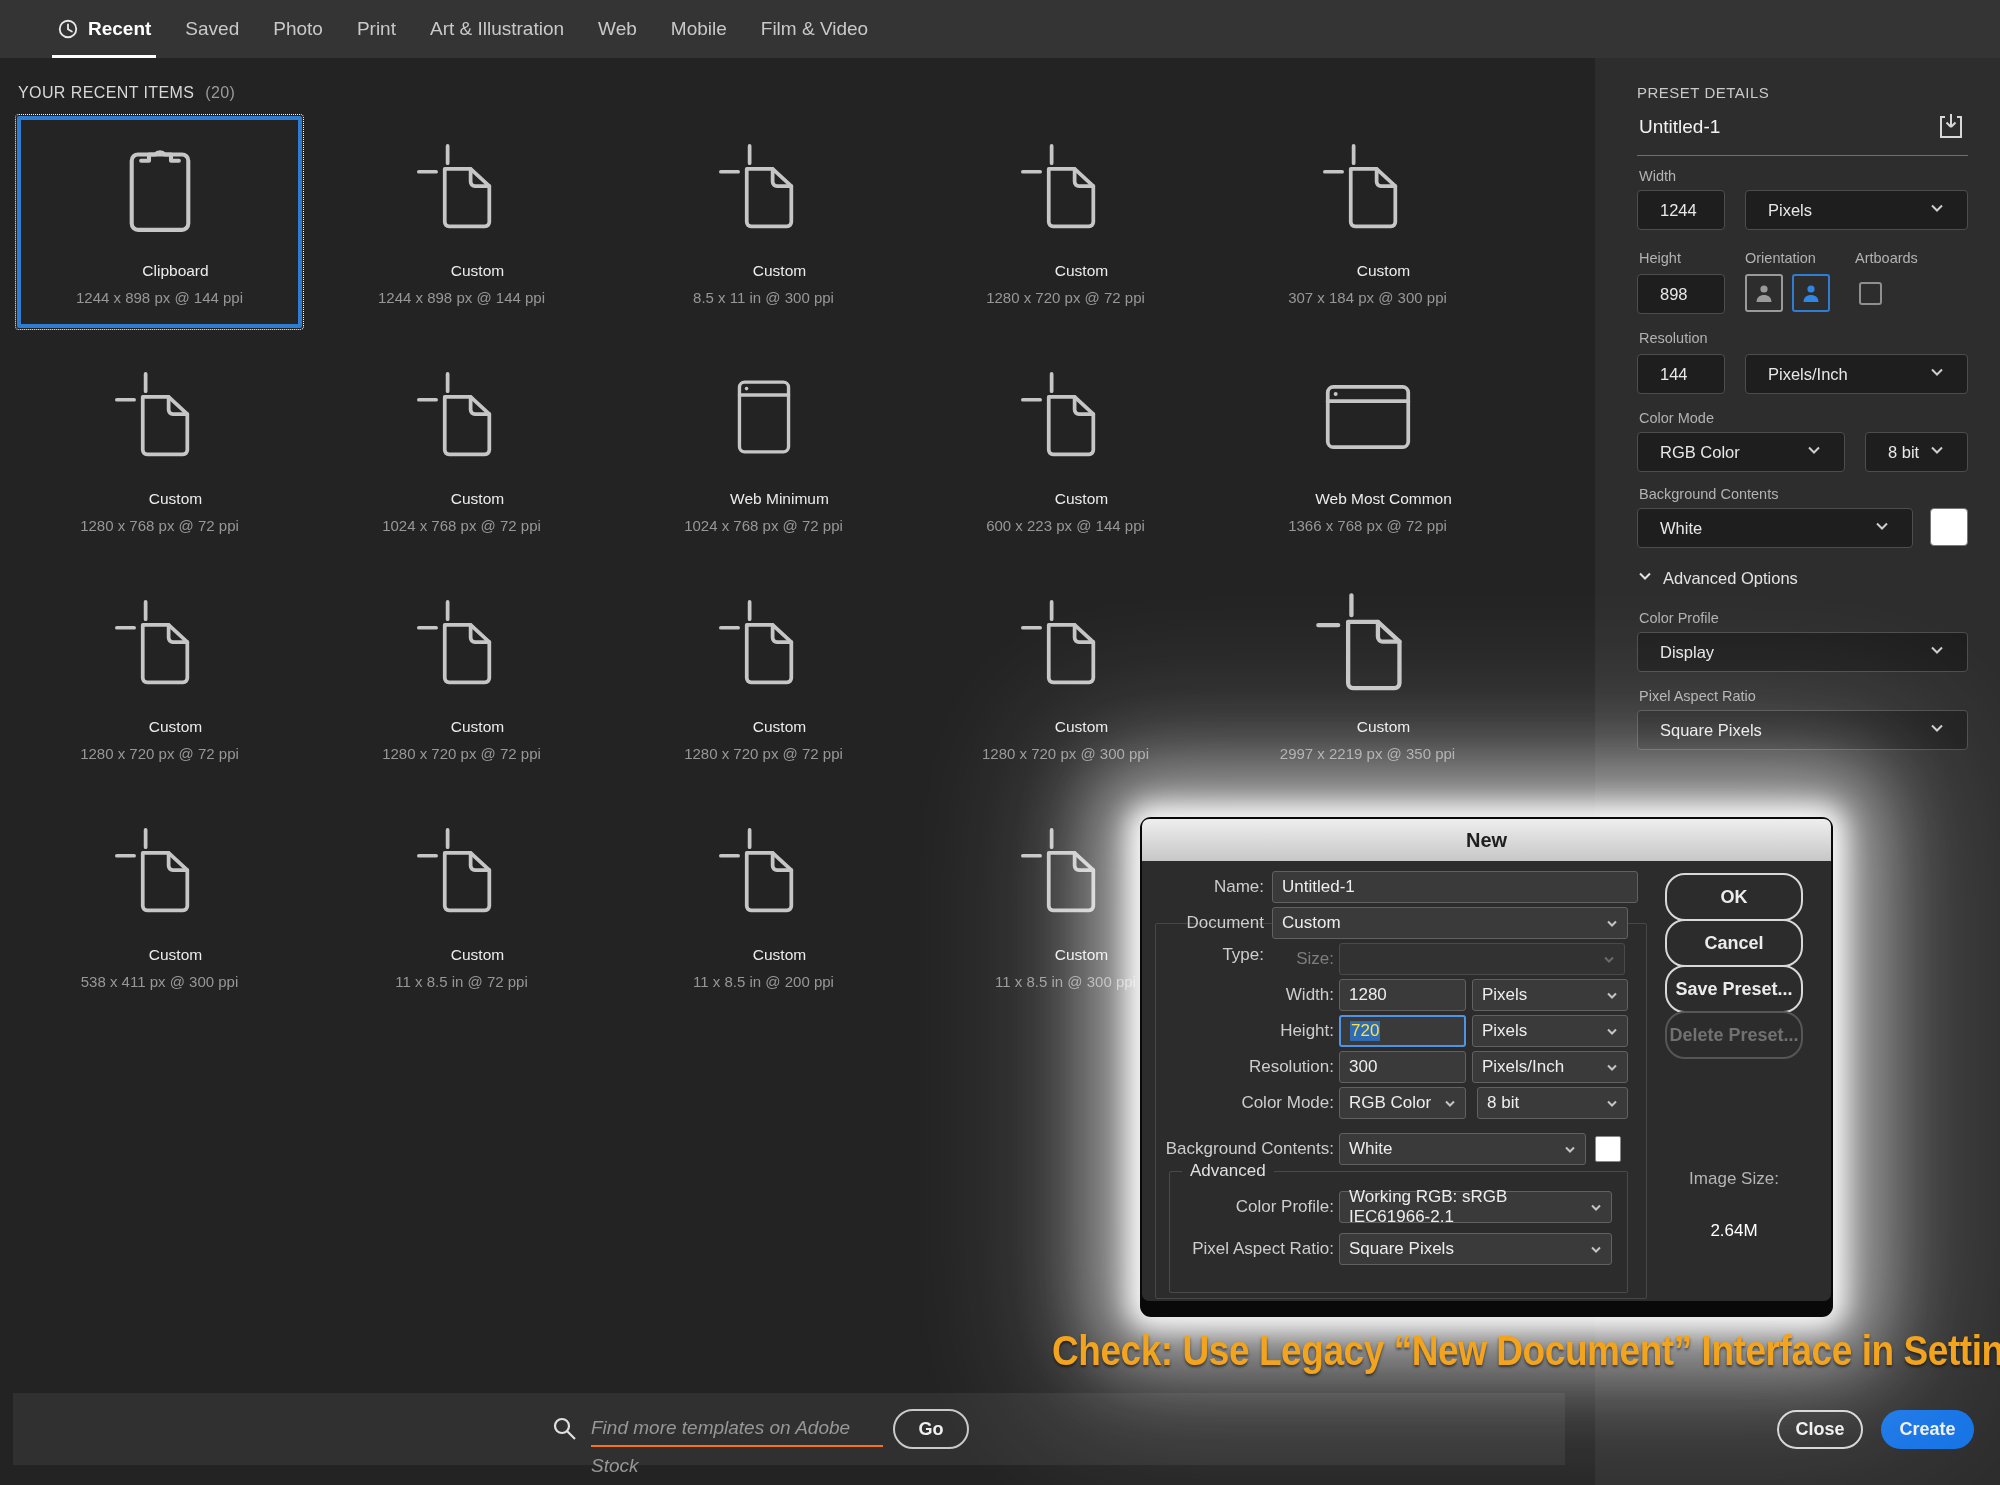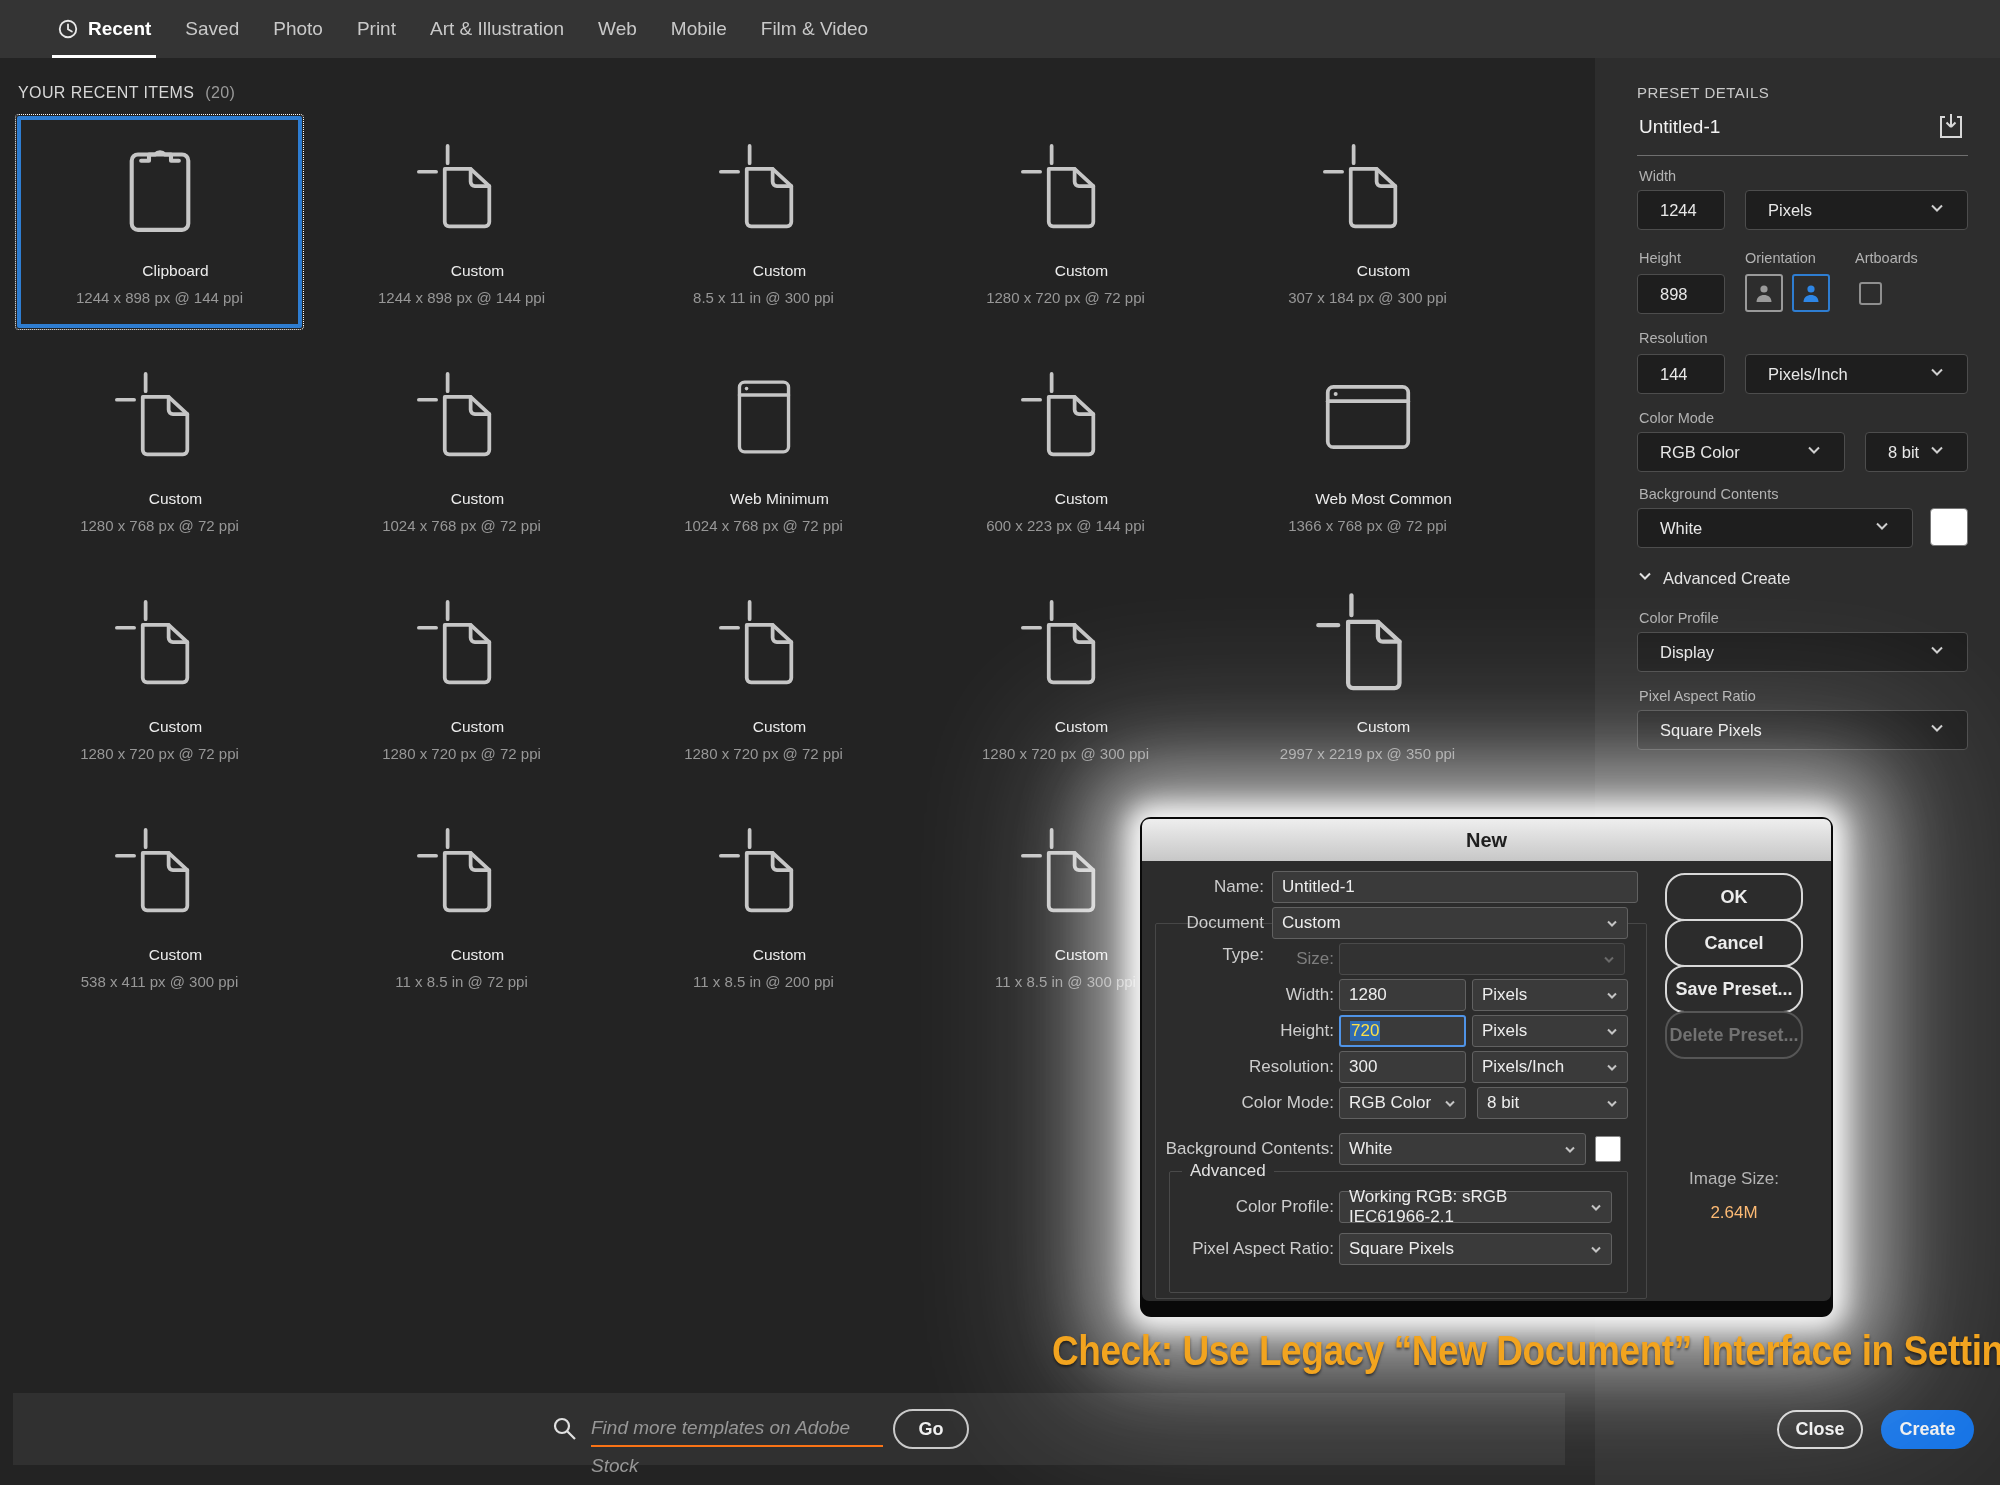--- a/index.html
+++ b/index.html
@@ -409,21 +409,21 @@
         <span class="chev"><svg viewBox="0 0 16 16">
               <path d="M3 5.5l5 5 5-5"></path>
             </svg></span>
       </div>
       <div class="swatch" style="top:450px;left:293px"></div>
 
       <div class="adv-row" style="top:510px;left:0">
         <span class="chev"><svg viewBox="0 0 16 16">
               <path d="M3 5.5l5 5 5-5"></path>
             </svg></span>
-        <span>Advanced Create</span>
+        <span>Advanced Options</span>
       </div>
 
       <div class="sb-lbl" style="top:552px;left:2px">Color Profile</div>
       <div class="fld dd" style="top:574px;left:0;width:331px">
         <span>Display</span>
         <span class="chev"><svg viewBox="0 0 16 16">
               <path d="M3 5.5l5 5 5-5"></path>
             </svg></span>
       </div>
 
@@ -563,19 +563,19 @@
                 <path d="M2 2.5l4 4 4-4"></path>
               </svg></span>
         </div>
       </div>
 
       <div class="dbtn" style="top:12px">OK</div>
       <div class="dbtn" style="top:58px">Cancel</div>
       <div class="dbtn" style="top:104px">Save Preset...</div>
       <div class="dbtn dim" style="top:150px">Delete Preset...</div>
       <div class="imglbl" style="top:308px">Image Size:</div>
-      <div class="imglbl" style="top:342px;color:#fdba74">2.64M</div>
+      <div class="imglbl" style="top:360px;color:#ffffff">2.64M</div>
     </div>
   </div>
 
   <div class="ann">Check: Use Legacy “New Document” Interface in Settings</div>
 
 </div>
 
 </body></html>

